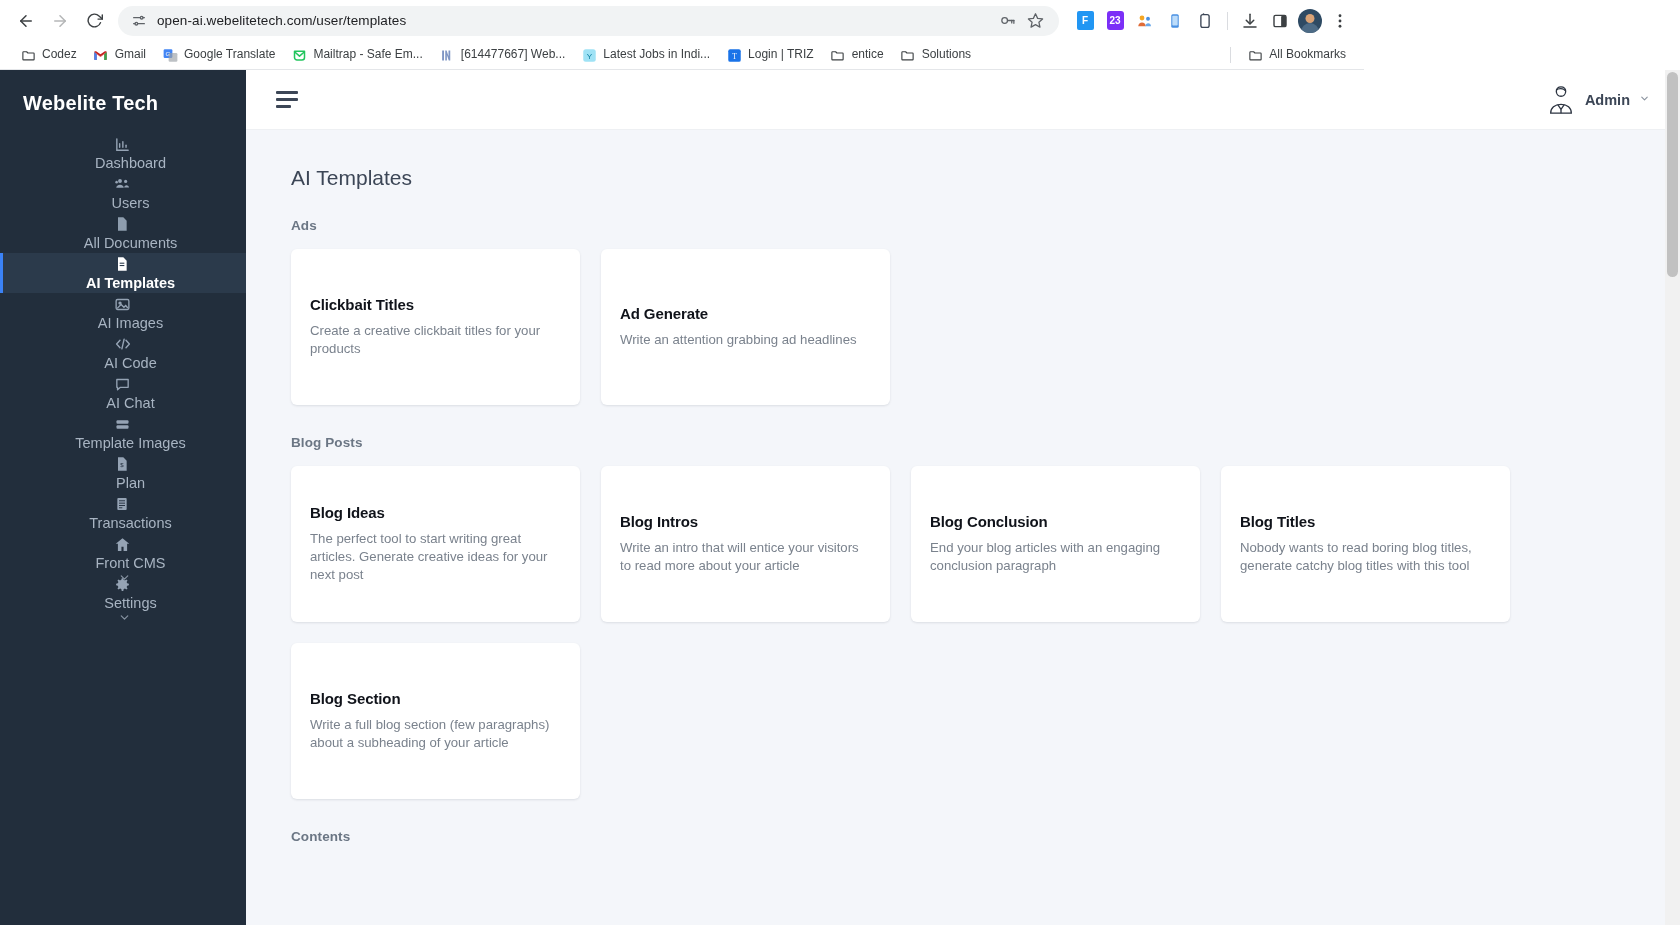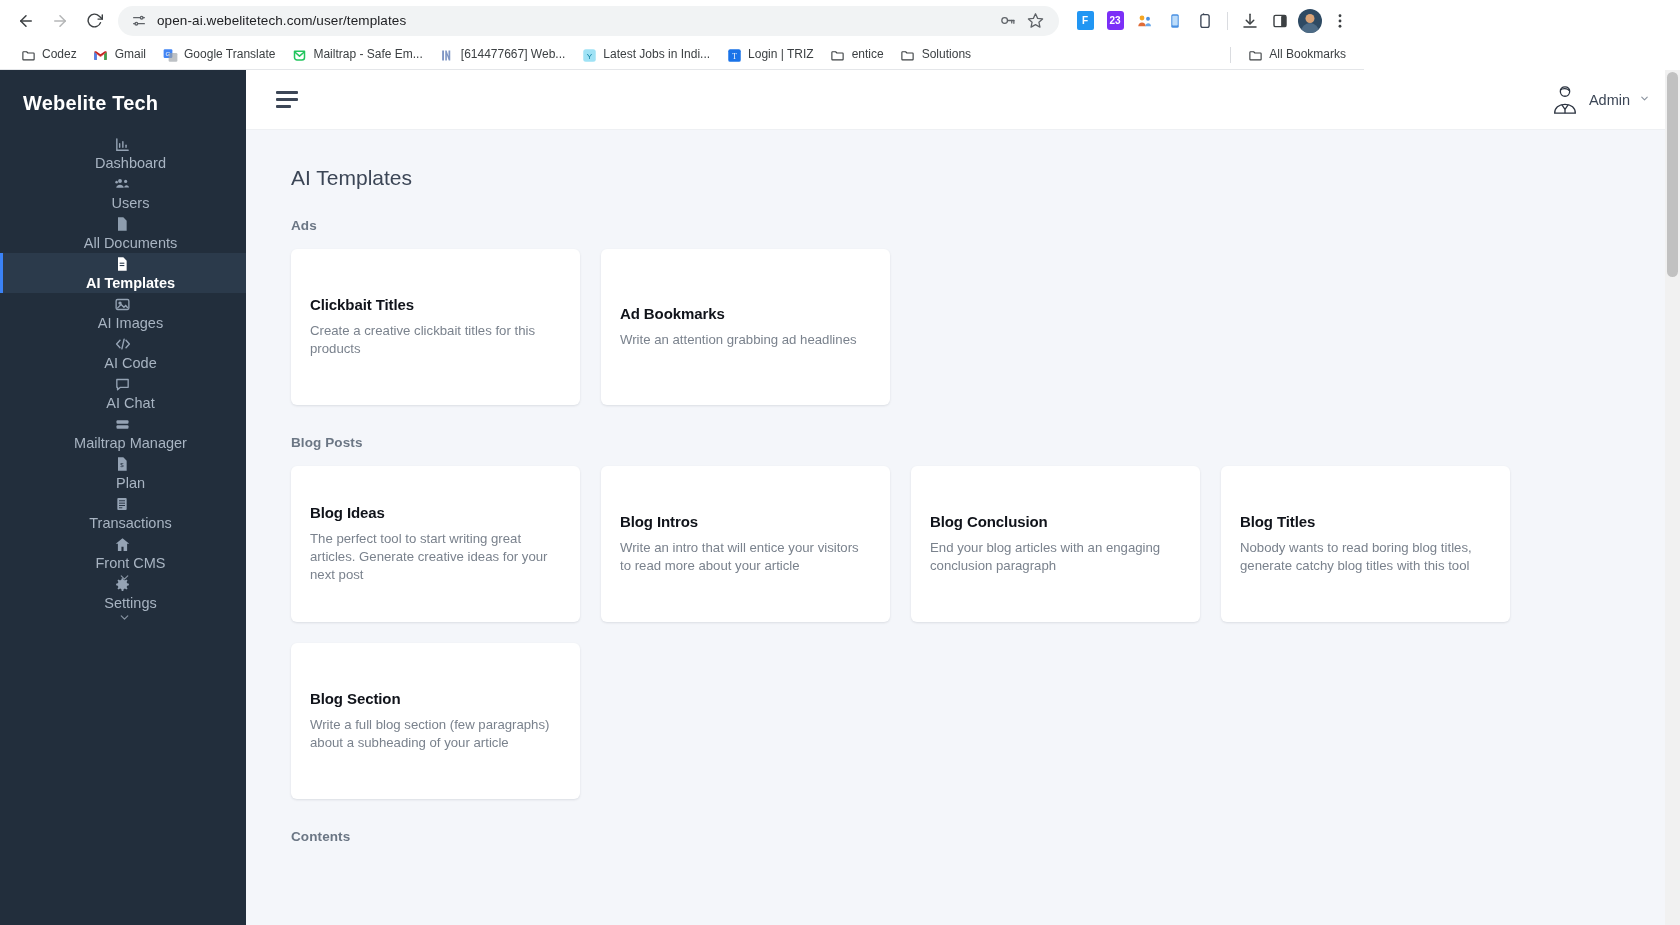--- a/index.html
+++ b/index.html
@@ -177,21 +177,21 @@
   }
   .hamburger { width: 24px; display:flex; flex-direction: column; gap: 4px; }
   .hamburger span { height: 3px; background: #3c4656; border-radius: 1px; display:block; }
   .hamburger span:nth-child(1) { width: 22px; }
   .hamburger span:nth-child(2) { width: 22px; }
   .hamburger span:nth-child(3) { width: 15px; }
 
   .topbar .grow { flex: 1 1 auto; }
   .user-menu { display: flex; align-items: center; gap: 9px; }
   .user-avatar { width: 30px; height: 32px; }
-  .user-name { font-size: 14.5px; color: #3c4656; }
+  .user-name { font-size: 14.5px; color: #3c4656; font-weight: bold; }
   .user-caret { font-size: 11px; color: #8a929e; }
 
   .content {
     padding: 28px 30px 0 45px;
     height: 795px;
     overflow: hidden;
   }
   .page-title {
     font-size: 21px;
     color: #3c4656;
@@ -545,21 +545,21 @@
       <span class="txt">AI Chat</span>
     </div>
 
     <div class="nav-item">
       <span class="ico">
         <svg width="17" height="17" viewBox="0 0 24 24" fill="currentColor">
             <rect x="3.5" y="6" width="17" height="5" rx="1.4"></rect>
             <rect x="3.5" y="13" width="17" height="5" rx="1.4"></rect>
           </svg>
       </span>
-      <span class="txt">Mailtrap Manager</span>
+      <span class="txt">Template Images</span>
     </div>
 
     <div class="nav-item">
       <span class="ico">
         <svg width="16" height="16" viewBox="0 0 24 24" fill="currentColor">
             <path d="M6 2h8l5 5v15H6z"></path>
             <text x="12" y="17" font-size="9" fill="#222e3c" text-anchor="middle" font-family="Liberation Sans, sans-serif">$</text>
           </svg>
       </span>
       <span class="txt">Plan</span>
@@ -635,24 +635,24 @@
       </div>
     </div>
 
     <div class="content">
       <h1 class="page-title">AI Templates</h1>
 
       <div class="section-title">Ads</div>
       <div class="grid">
         <div class="card">
           <div class="c-title">Clickbait Titles</div>
-          <div class="c-desc">Create a creative clickbait titles for this products</div>
+          <div class="c-desc">Create a creative clickbait titles for your products</div>
         </div>
         <div class="card">
-          <div class="c-title">Ad Bookmarks</div>
+          <div class="c-title">Ad Generate</div>
           <div class="c-desc">Write an attention grabbing ad headlines</div>
         </div>
       </div>
 
       <div class="section-title">Blog Posts</div>
       <div class="grid">
         <div class="card">
           <div class="c-title">Blog Ideas</div>
           <div class="c-desc">The perfect tool to start writing great articles. Generate creative ideas for your next post</div>
         </div>

